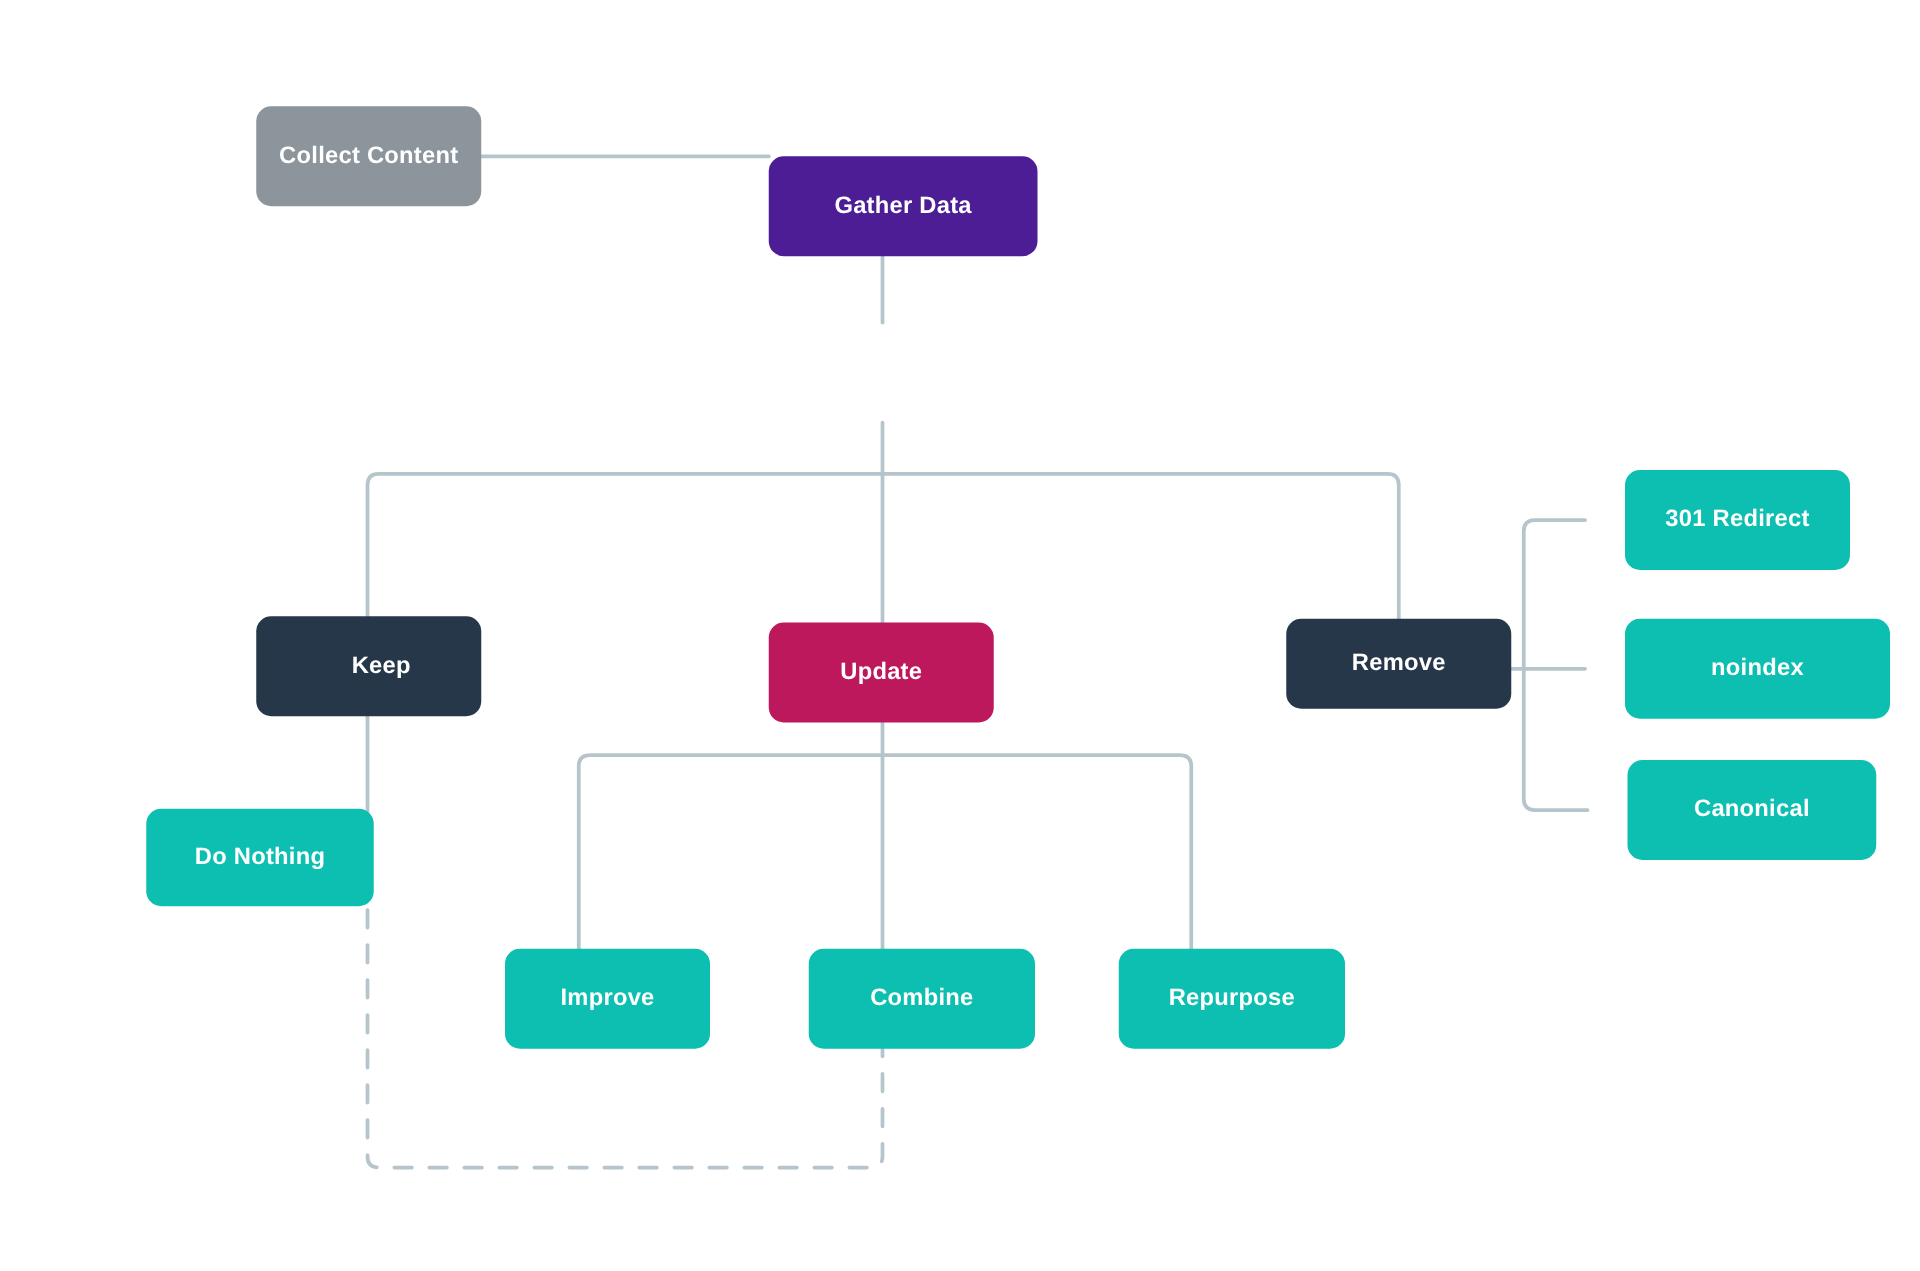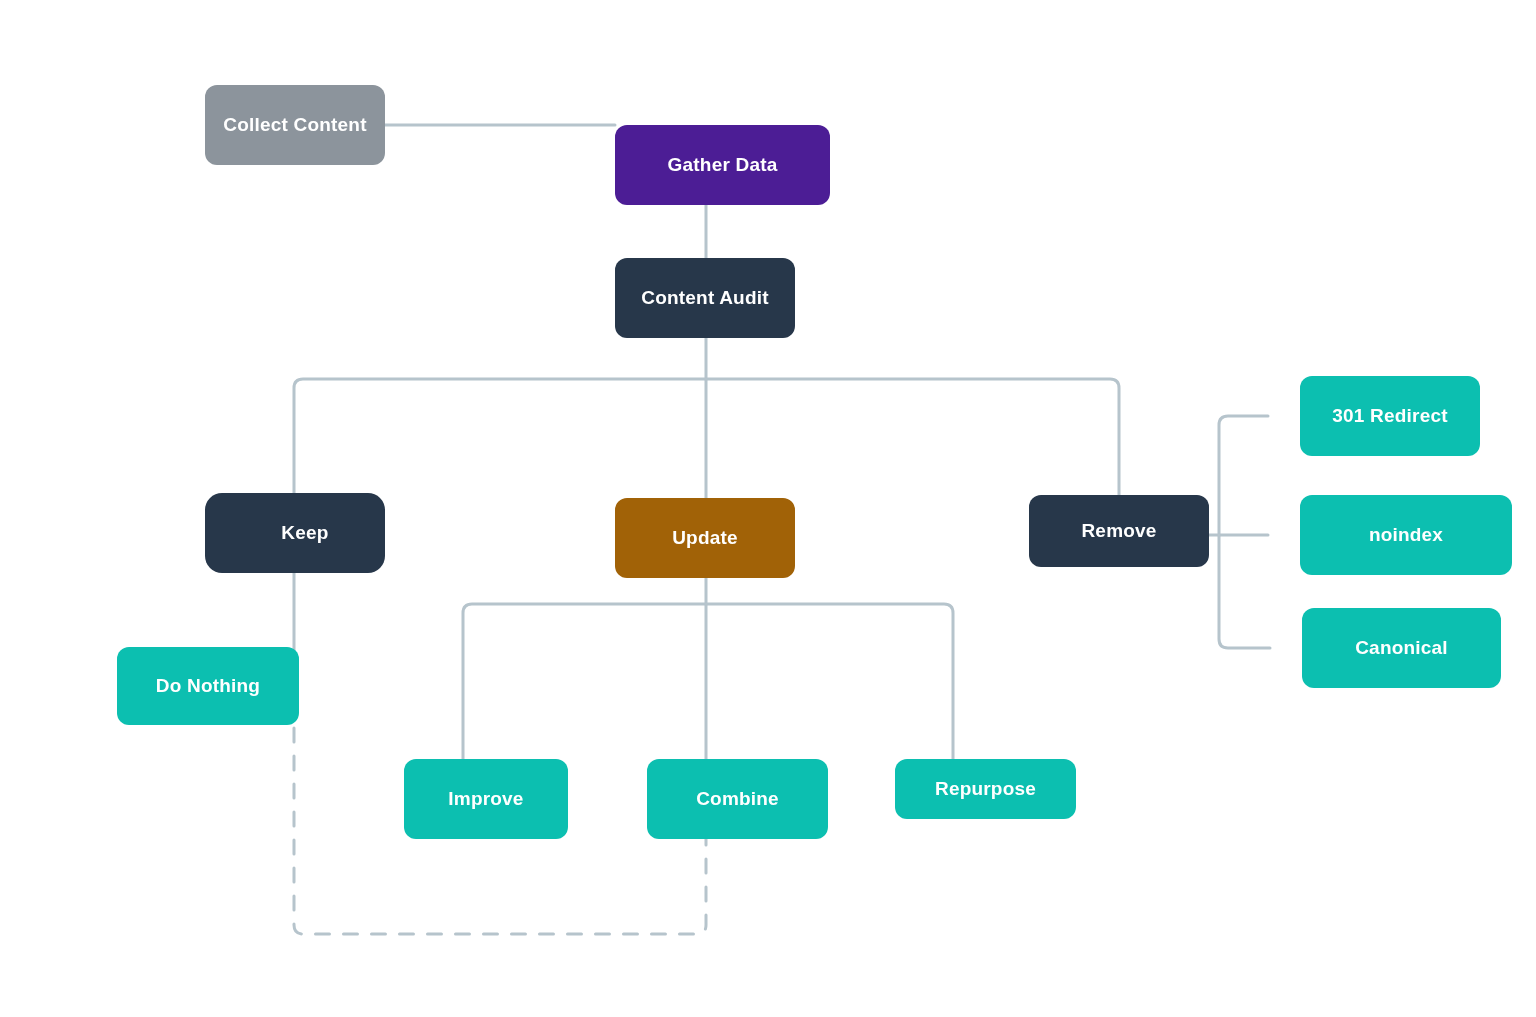--- a/index.html
+++ b/index.html
@@ -86,42 +86,39 @@
       <path stroke-dasharray="14 14" d="M 294 700 L 294 925 Q 294 934 303 934 L 697 934 Q 706 934 706 925 L 706 839" stroke="#b6c4cc"></path>
     </g>
   </svg>
 
   <div class="node gray" style="left: 205px; top: 85px; width: 180px; height: 80px; background: rgb(140, 148, 156); color: rgb(255, 255, 255);">
     <span class="node-label">Collect Content</span>
   </div>
   <div class="node gray" style="left: 615px; top: 85px; width: 215px; height: 80px; background: #4c1d95; color: rgb(255, 255, 255); margin-top: 40px;">
     <span class="node-label">Gather Data</span>
   </div>
-  <div class="node navy" style="left: 615px; top: 258px; width: 180px; height: 80px; background: rgb(39, 55, 74); color: rgb(255, 255, 255);">
-    <span class="node-label">Content Audit</span>
-  </div>
-  <div class="node navy offset-label" style="left: 205px; top: 493px; width: 180px; height: 80px; background: rgb(39, 55, 74); color: rgb(255, 255, 255); border-radius: 17px;">
+  <div class="node navy offset-label" style="left: 205px; top: 493px; width: 180px; height: 80px; background: rgb(39, 55, 74); color: rgb(255, 255, 255);">
     <span class="node-label">Keep</span>
   </div>
-  <div class="node navy" style="left: 615px; top: 498px; width: 180px; height: 80px; background: #a16207; color: rgb(255, 255, 255);">
+  <div class="node navy" style="left: 615px; top: 498px; width: 180px; height: 80px; background: #be185d; color: rgb(255, 255, 255);">
     <span class="node-label">Update</span>
   </div>
   <div class="node navy" style="left: 1029px; top: 495px; width: 180px; height: 72px; background: rgb(39, 55, 74); color: rgb(255, 255, 255);">
     <span class="node-label">Remove</span>
   </div>
   <div class="node teal" style="left: 85px; top: 647px; width: 182px; height: 78px; background: rgb(12, 191, 176); color: rgb(255, 255, 255);">
     <span class="node-label">Do Nothing</span>
   </div>
   <div class="node teal" style="left: 372px; top: 759px; width: 164px; height: 80px; background: rgb(12, 191, 176); color: rgb(255, 255, 255);">
     <span class="node-label">Improve</span>
   </div>
   <div class="node teal" style="left: 615px; top: 759px; width: 181px; height: 80px; background: rgb(12, 191, 176); color: rgb(255, 255, 255);">
     <span class="node-label">Combine</span>
   </div>
-  <div class="node teal" style="left: 863px; top: 759px; width: 181px; height: 60px; background: rgb(12, 191, 176); color: rgb(255, 255, 255);">
+  <div class="node teal" style="left: 863px; top: 759px; width: 181px; height: 80px; background: rgb(12, 191, 176); color: rgb(255, 255, 255);">
     <span class="node-label">Repurpose</span>
   </div>
   <div class="node teal" style="left: 1268px; top: 376px; width: 180px; height: 80px; background: rgb(12, 191, 176); color: rgb(255, 255, 255);">
     <span class="node-label">301 Redirect</span>
   </div>
   <div class="node teal" style="left: 1268px; top: 495px; width: 212px; height: 80px; background: rgb(12, 191, 176); color: rgb(255, 255, 255);">
     <span class="node-label">noindex</span>
   </div>
   <div class="node teal" style="left: 1270px; top: 608px; width: 199px; height: 80px; background: rgb(12, 191, 176); color: rgb(255, 255, 255);">
     <span class="node-label">Canonical</span>

